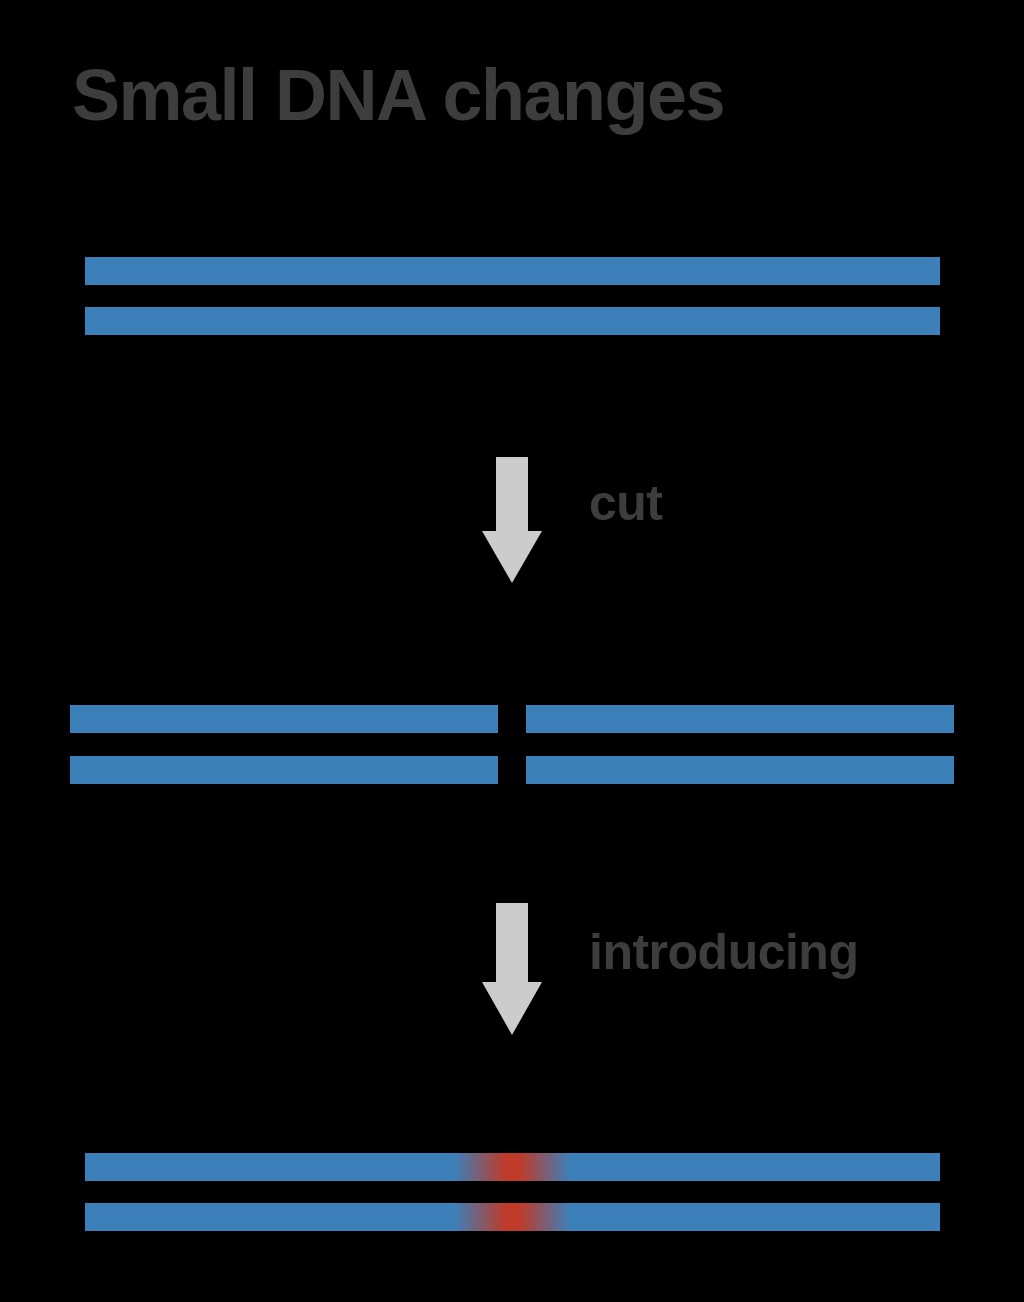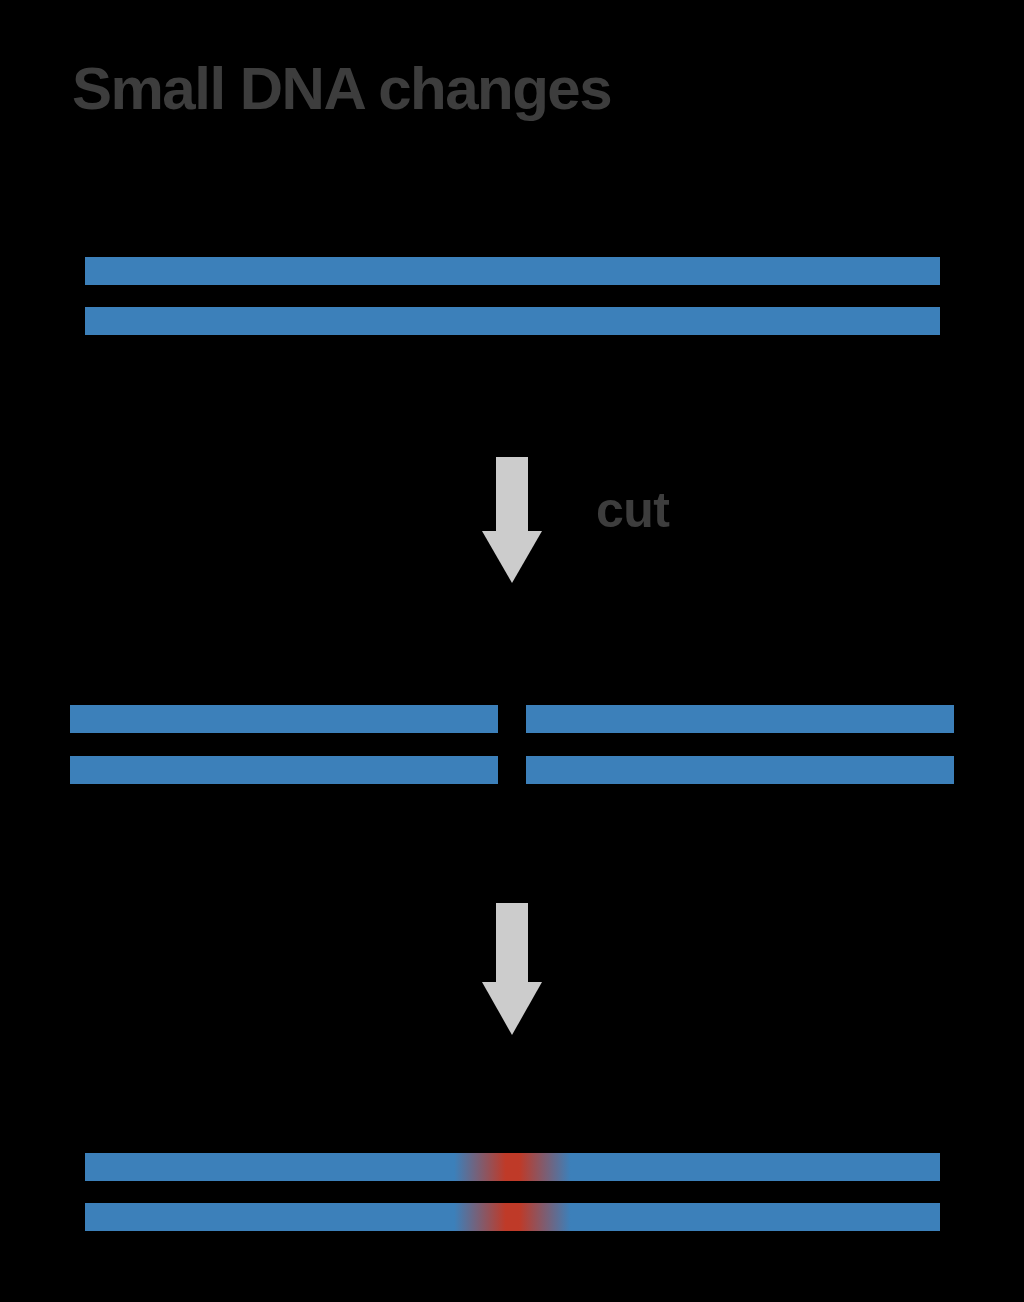--- a/index.html
+++ b/index.html
@@ -17,21 +17,21 @@
   .canvas {
     position: absolute;
     inset: 0;
     background: var(--background, #000000);
   }
   .title {
     position: absolute;
     left: 72px;
     top: 59px;
     margin: 0;
-    font-size: 60px;
+    font-size: 72px;
     line-height: 1;
     font-weight: bold;
     letter-spacing: -1.5px;
     color: var(--text-gray, #3d3d3d);
     white-space: nowrap;
   }
   .bar {
     position: absolute;
     height: 28px;
     background: var(--dna-blue, #3c80ba);
@@ -61,21 +61,21 @@
     display: block;
   }
   .arrow polygon, .arrow rect {
     fill: var(--arrow-gray, #cccccc);
   }
   .arrow1 { left: 481px; top: 457px; width: 62px; height: 126px; }
   .arrow2 { left: 481px; top: 903px; width: 62px; height: 132px; }
   .step-label {
     position: absolute;
     left: 589px;
-    margin: 7px;
+    margin: 0;
     font-size: 50px;
     font-weight: bold;
     color: var(--text-gray, #3d3d3d);
     letter-spacing: -0.5px;
     white-space: nowrap;
   }
   .label1 { top: 478px; line-height: 50px; }
   .label2 { top: 880px; line-height: 48px; }
 </style>
 </head>
@@ -98,19 +98,19 @@
   <div class="bar r2ar"></div>
   <div class="bar r2bl"></div>
   <div class="bar r2br"></div>
 
   <svg class="arrow arrow2" viewBox="0 0 62 132" aria-hidden="true">
     <rect x="15" y="0" width="32" height="81"></rect>
     <polygon points="1,79 61,79 31,132"></polygon>
   </svg>
   <p class="step-label label2">
     <br>
-    <br>
+    <span>introducing</span><br>
   </p>
 
   <div class="bar r3a mutated"></div>
   <div class="bar r3b mutated"></div>
 
 </div>
 
 </body></html>

